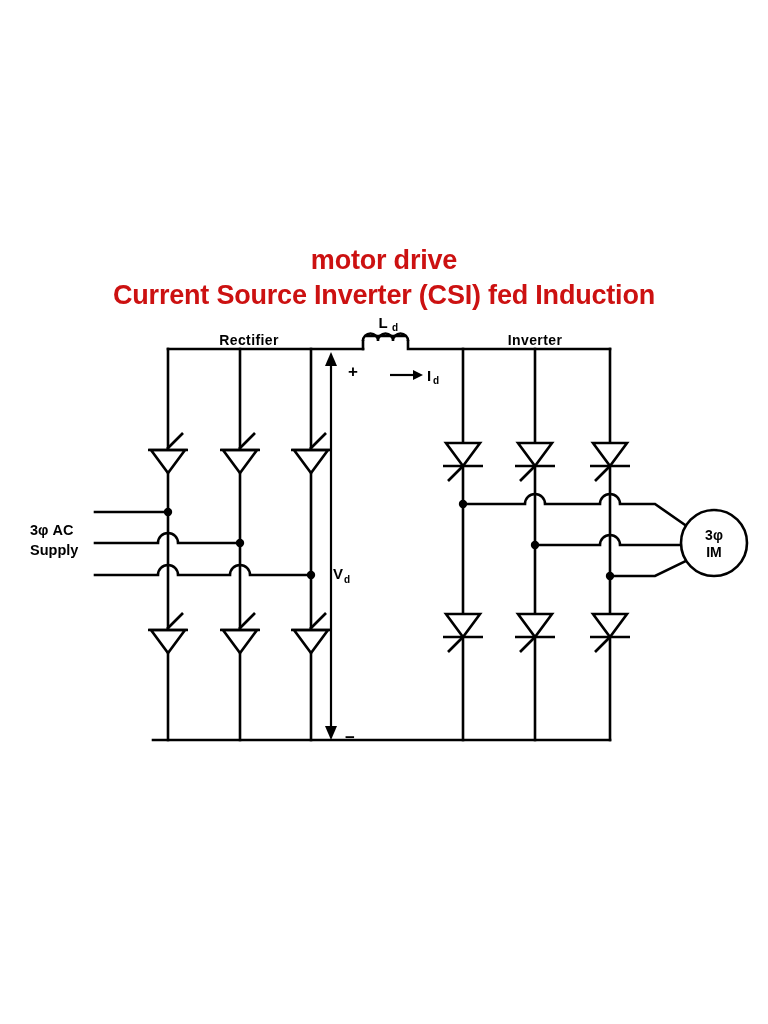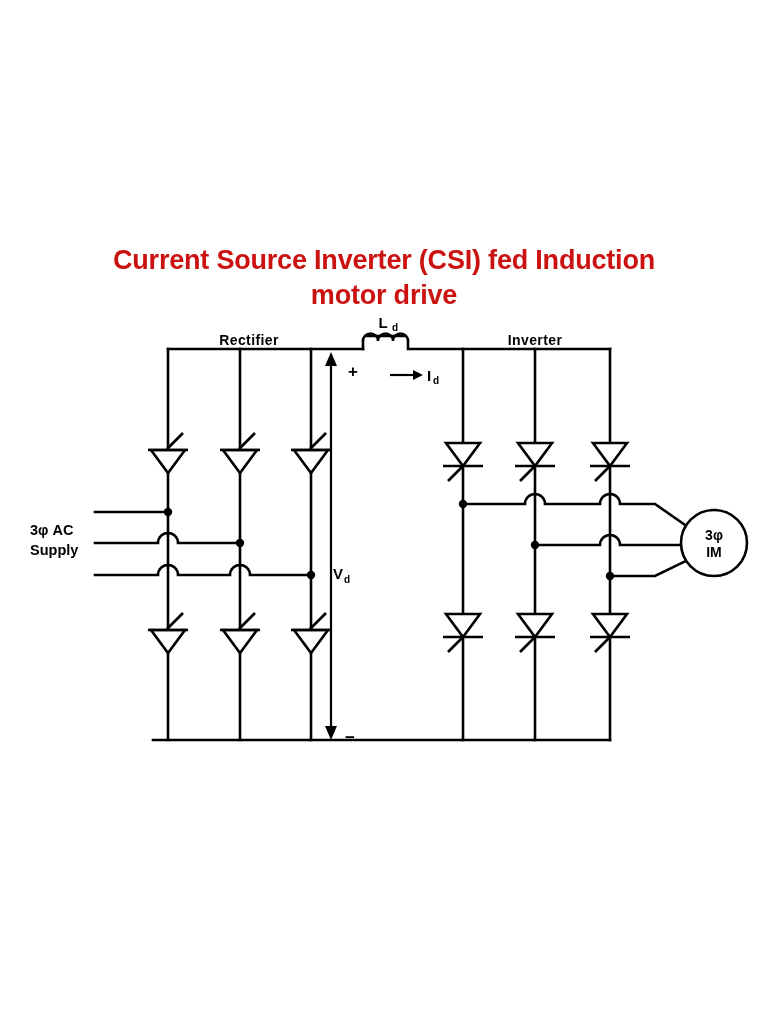--- a/index.html
+++ b/index.html
@@ -100,22 +100,22 @@
     stroke-width: 2.6;
     fill: #ffffff;
   }
 </style>
 </head>
 <body>
 
 <div id="slide">
 
   <div class="title-block">
+    <div>motor drive</div>
     <div>Current Source Inverter (CSI) fed Induction</div>
-    <div>motor drive</div>
   </div>
 
   <svg id="circuit" width="768" height="1024" viewBox="0 0 768 1024">
 
     <defs>
 
       <g id="scr-rect">
         <polygon class="sym" points="-17,-2 17,-2 0,21"></polygon>
         <line class="symline" x1="-20" y1="-2" x2="20" y2="-2"></line>
         <line class="symline" x1="-1" y1="-3" x2="15" y2="-19"></line>

